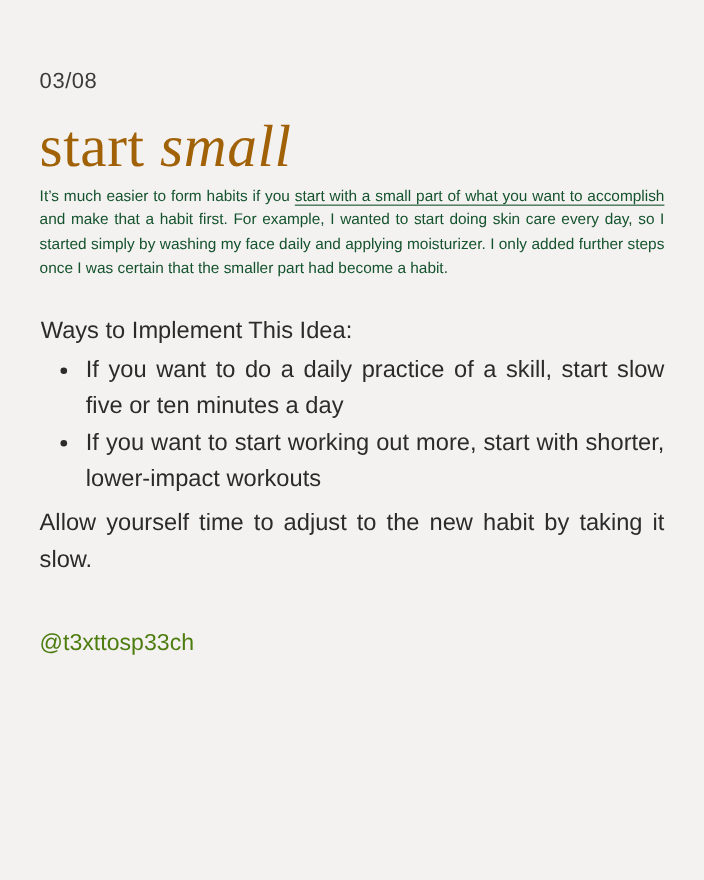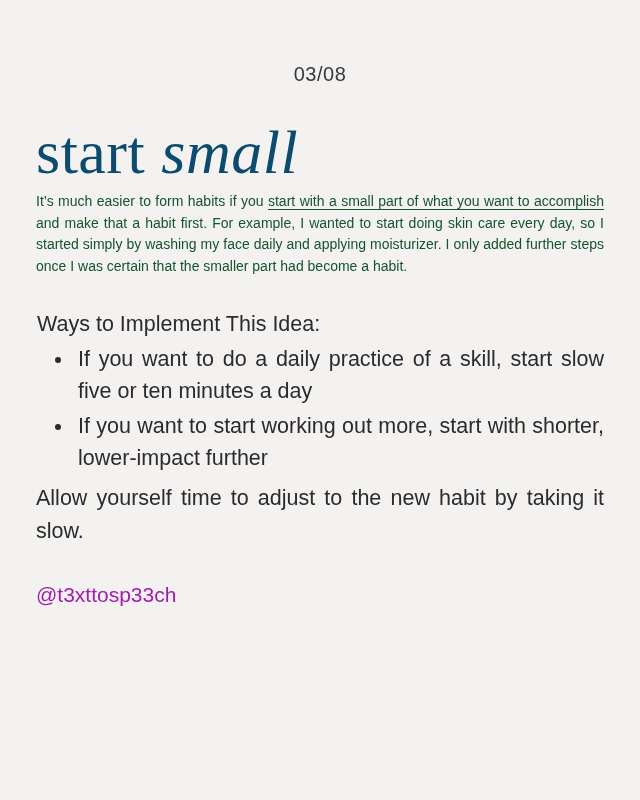--- a/index.html
+++ b/index.html
@@ -16,33 +16,33 @@
   }
   .page {
     position: relative;
     width: 640px;
     height: 800px;
     box-sizing: border-box;
     padding: 0 36px;
     background: #f4f2f1;
   }
   .date {
-    text-align: center;
+    text-align: left;
     font-size: 20px;
     letter-spacing: 0.5px;
     color: #3a3a3a;
     padding-top: 64px;
     line-height: 1;
   }
   .title {
     font-family: "Liberation Serif", serif;
-    font-size: 62px;
+    font-size: 54px;
     line-height: 1.05;
-    margin: 36px 0 6px 0;
-    color: #0c4a6e;
+    margin: 21px 0 6px 0;
+    color: #a16207;
     font-weight: 400;
     letter-spacing: 0.5px;
   }
   .title .em {
     font-style: italic;
   }
   .body-text {
     font-size: 14px;
     line-height: 1.55;
     text-align: justify;
@@ -77,39 +77,39 @@
   .closing {
     font-size: 21.5px;
     line-height: 1.55;
     text-align: justify;
     text-justify: inter-word;
     color: #2b2b2b;
     margin: 8px 0 0 0;
   }
   .handle {
     font-size: 21px;
-    color: #a21caf;
-    margin-top: 34px;
+    color: #4d7c0f;
+    margin-top: 48px;
   }
 </style>
 </head>
 <body>
 
 <div class="page">
 
   <div class="date">03/08</div>
 
   <h1 class="title"><span>start </span><span class="em">small</span></h1>
 
   <p class="body-text"><span>It’s much easier to form habits if you </span><span class="underline">start with a small part of what you want to accomplish</span><span> and make that a habit first. For example, I wanted to start doing skin care every day, so I started simply by washing my face daily and applying moisturizer. I only added further steps once I was certain that the smaller part had become a habit.</span></p>
 
   <p class="section-label">Ways to Implement This Idea:</p>
 
   <ul class="bullets">
     <li>If you want to do a daily practice of a skill, start slow five or ten minutes a day</li>
-    <li>If you want to start working out more, start with shorter, lower-impact further</li>
+    <li>If you want to start working out more, start with shorter, lower-impact workouts</li>
   </ul>
 
   <p class="closing">Allow yourself time to adjust to the new habit by taking it slow.</p>
 
   <div class="handle">@t3xttosp33ch</div>
 
 </div>
 
 </body></html>

